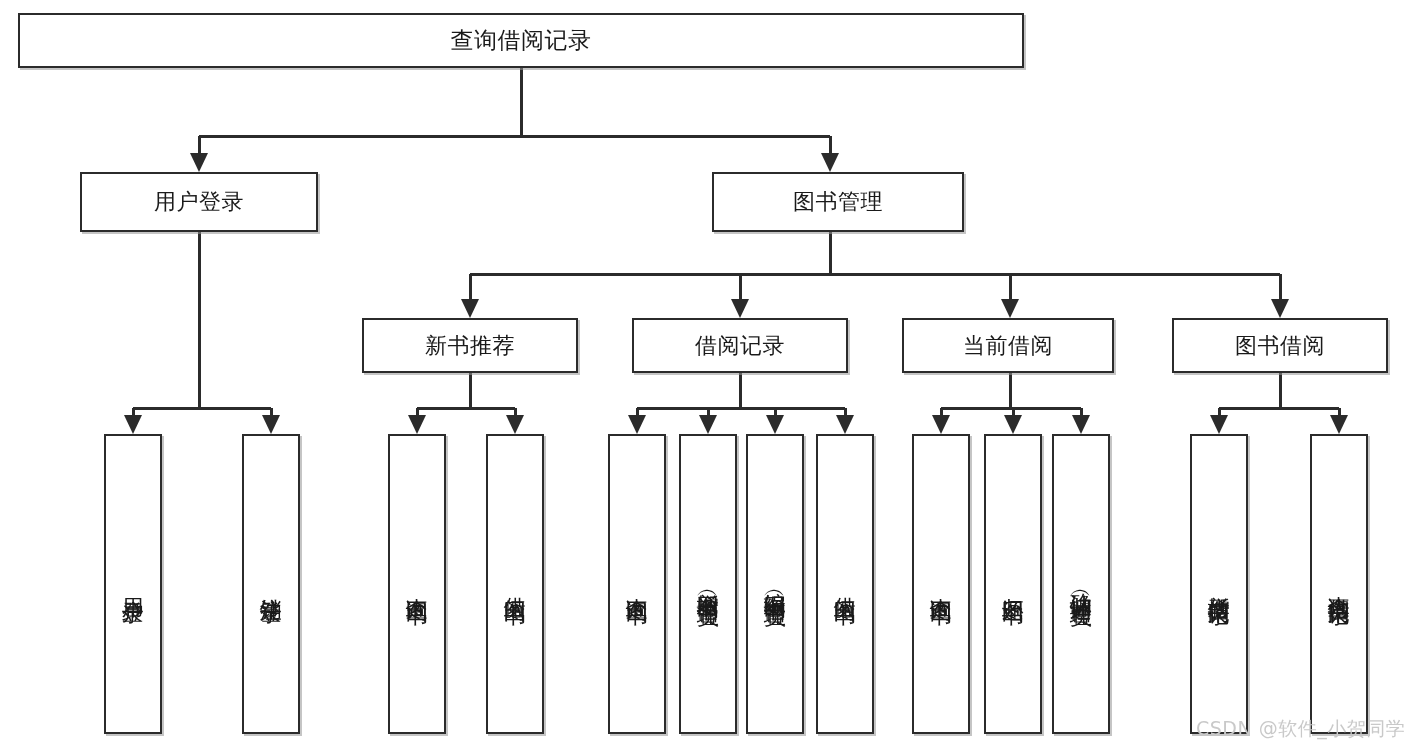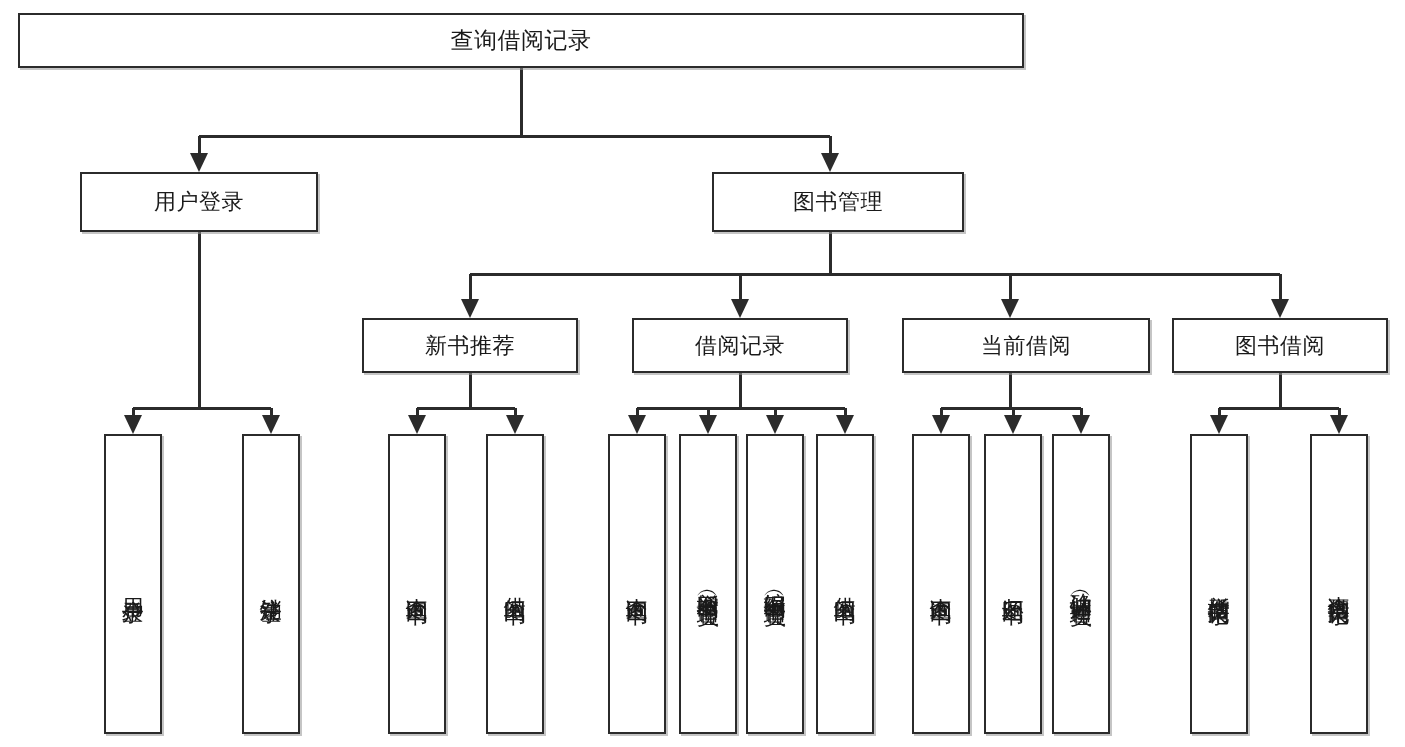--- a/index.html
+++ b/index.html
@@ -136,21 +136,21 @@
       </div>
       <div class="node horizontal" style="left: 712px; top: 172px; width: 252px; height: 60px;">
         <span class="node-label">图书管理</span>
       </div>
       <div class="node horizontal" style="left: 362px; top: 318px; width: 216px; height: 55px;">
         <span class="node-label">新书推荐</span>
       </div>
       <div class="node horizontal" style="left: 632px; top: 318px; width: 216px; height: 55px;">
         <span class="node-label">借阅记录</span>
       </div>
-      <div class="node horizontal" style="left: 902px; top: 318px; width: 248px; height: 55px;">
+      <div class="node horizontal" style="left: 902px; top: 318px; width: 212px; height: 55px;">
         <span class="node-label">当前借阅</span>
       </div>
       <div class="node horizontal" style="left: 1172px; top: 318px; width: 216px; height: 55px;">
         <span class="node-label">图书借阅</span>
       </div>
       <div class="node vertical" style="left: 104px; top: 434px; width: 58px; height: 300px;">
         <span class="node-label">用户登录</span>
       </div>
       <div class="node vertical" style="left: 242px; top: 434px; width: 58px; height: 300px;">
         <span class="node-label">注销登录</span>
@@ -182,13 +182,14 @@
       <div class="node vertical" style="left: 1052px; top: 434px; width: 58px; height: 300px;">
         <span class="node-label">确认归还（管理员）</span>
       </div>
       <div class="node vertical" style="left: 1190px; top: 434px; width: 58px; height: 300px;">
         <span class="node-label">新增借阅记录</span>
       </div>
       <div class="node vertical" style="left: 1310px; top: 434px; width: 58px; height: 300px;">
         <span class="node-label">查询借阅记录</span>
       </div>
     </div>
+  <div class="watermark" style="left:1196px; top:716px;">CSDN @软件_小贺同学</div>
 </div>
 
 </body></html>

